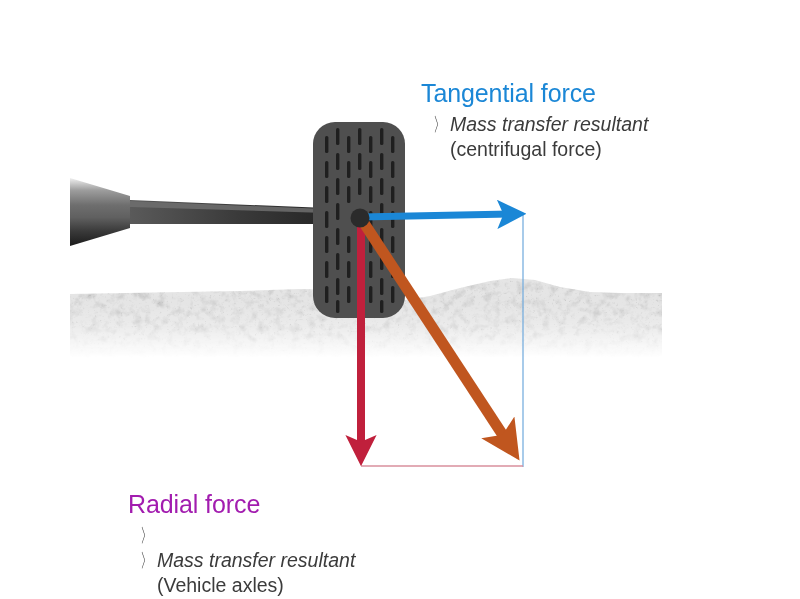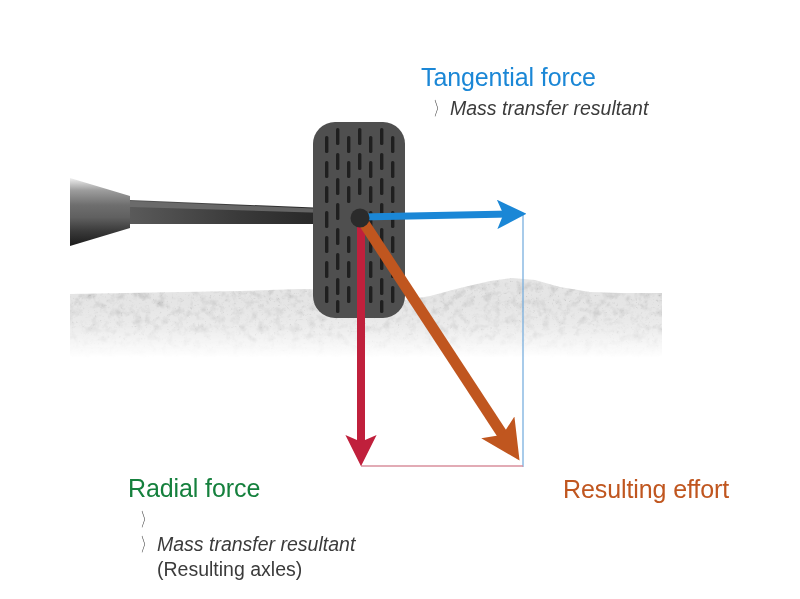--- a/index.html
+++ b/index.html
@@ -8,30 +8,30 @@
     width:800px;height:599px;
     background:#ffffff;
     font-family:"Liberation Sans","DejaVu Sans",sans-serif;
     overflow:hidden;
     position:relative;
   }
   #stage{position:absolute;left:0;top:0;width:800px;height:599px;}
   #scene{position:absolute;left:0;top:0;width:800px;height:599px;}
 
   
-  .blk{position:absolute;}
+  .blk{position:absolute;margin-top:16px;}
   .hd{
     font-size:25px;
     line-height:30px;
     font-weight:400;
     white-space:nowrap;
     letter-spacing:-0.1px;
   }
   .hd.blue{color:#1b87d6;}
-  .hd.red{color:#15803d;}
+  .hd.red{color:#a21caf;}
   .hd.orange{color:#c0561f;}
   .bul{
     display:flex;
     align-items:flex-start;
     color:#3b3b3b;
     font-size:19.5px;
     line-height:25px;
     white-space:nowrap;
   }
   .chev{
@@ -212,31 +212,29 @@
 
     <circle cx="360" cy="218" r="9.5" fill="#2b2b2b"></circle>
   </svg>
 
   <div class="blk" id="tangential-block">
     <div class="hd blue">Tangential force</div>
     <div class="bul">
       <span class="chev">〉</span>
       <span class="txt">Mass transfer resultant</span>
     </div>
+    <div class="cont">(centrifugal force)</div>
   </div>
 
   <div class="blk" id="radial-block">
     <div class="hd red">Radial force</div>
     <div class="bul">
       <span class="chev">〉</span>
     </div>
     <div class="bul">
       <span class="chev">〉</span>
       <span class="txt">Mass transfer resultant</span>
     </div>
-    <div class="cont">(Resulting axles)</div>
+    <div class="cont">(Vehicle axles)</div>
   </div>
 
-  <div class="blk" id="resulting-block">
-    <div class="hd orange">Resulting effort</div>
-  </div>
 
 </div>
 
 </body></html>

